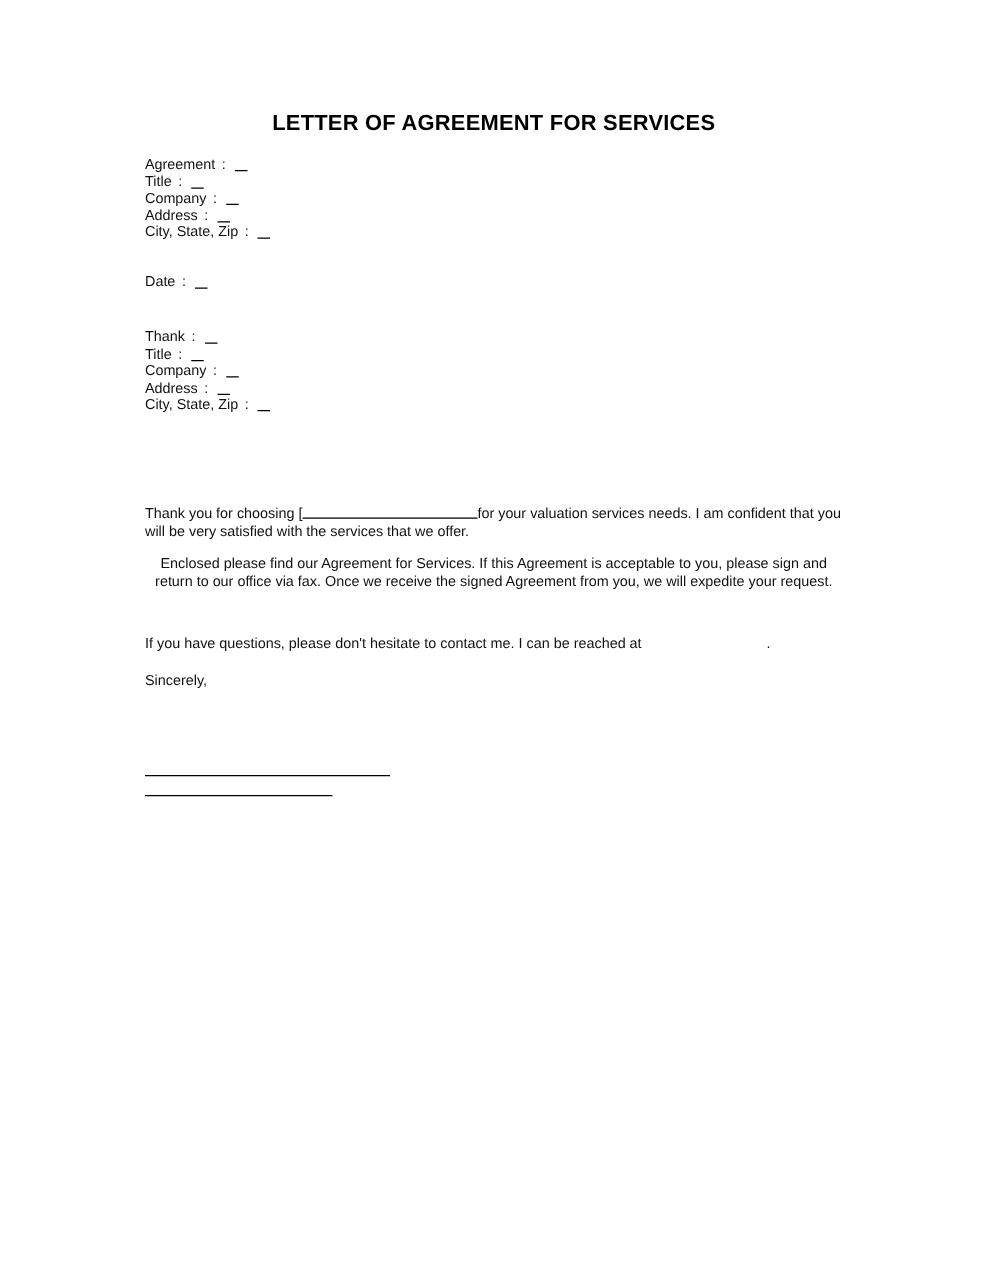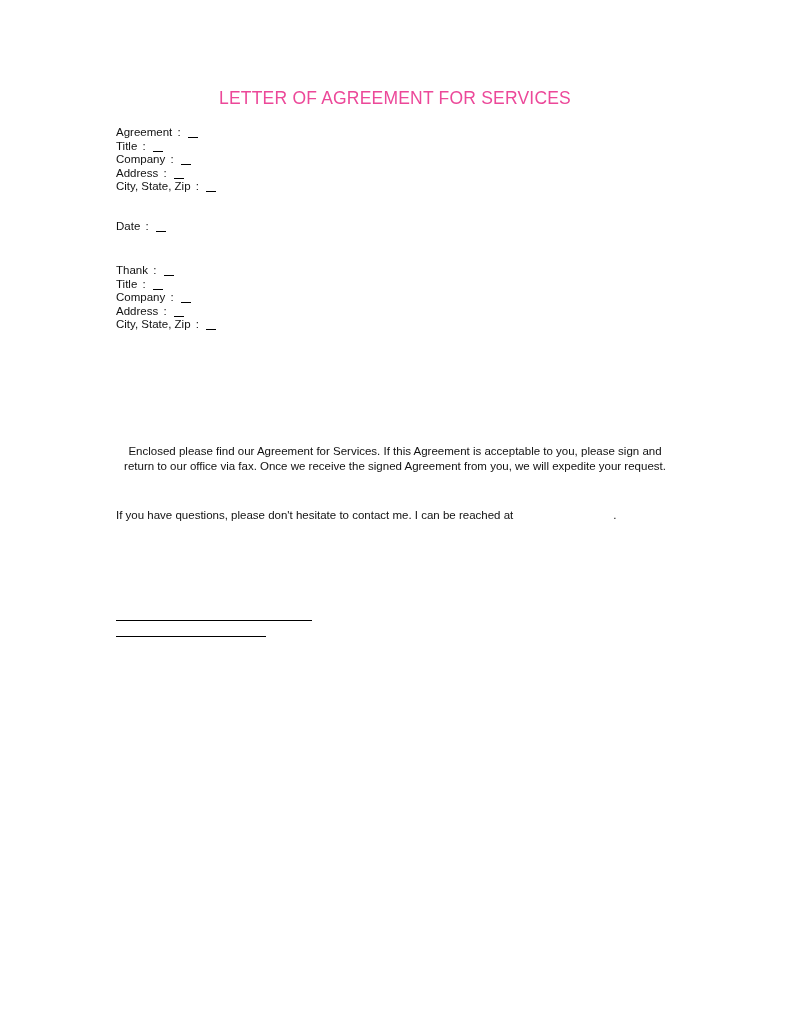--- a/index.html
+++ b/index.html
@@ -24,21 +24,22 @@
     background: #ffffff;
   }
   .doc-title {
     position: absolute;
     left: 0;
     top: 88px;
     width: 790px;
     text-align: center;
     font-size: 17.5px;
     letter-spacing: 0.2px;
-    color: #ec4899;
+    color: #000000;
+    font-weight: bold;
   }
   .block {
     position: absolute;
     left: 116px;
   }
   .field-row {
     font-size: 11.5px;
     line-height: 13.6px;
     white-space: nowrap;
     color: #111;
@@ -146,25 +147,29 @@
       <span class="field-blank"></span>
     </div>
     <div class="field-row">
       <span class="field-label">City, State, Zip</span>
       <span class="field-colon">:</span>
       <span class="field-blank"></span>
     </div>
   </div>
 
 
+  <div class="para" style="top:404px;">
+    <span>Thank you for choosing [</span><span class="inline-rule" style="width:140px;"></span><span>for your valuation services needs. I am confident that you will be very satisfied with the services that we offer.</span>
+  </div>
 
   <div class="para" style="top:444px;text-align:center;">Enclosed please find our Agreement for Services. If this Agreement is acceptable to you, please sign and return to our office via fax.  Once we receive the signed Agreement from you, we will expedite your request.</div>
 
   <div class="para" style="top:508px;">
     <span>If you have questions, please don't hesitate to contact me. I can be reached at</span><span class="inline-rule" style="width:100px;border-bottom:none;"></span><span>.</span>
   </div>
 
 
+  <div class="para" style="top:538px;">Sincerely,</div>
 
   <div class="sig-line one"></div>
   <div class="sig-line two"></div>
 
 </div>
 
 </body></html>

